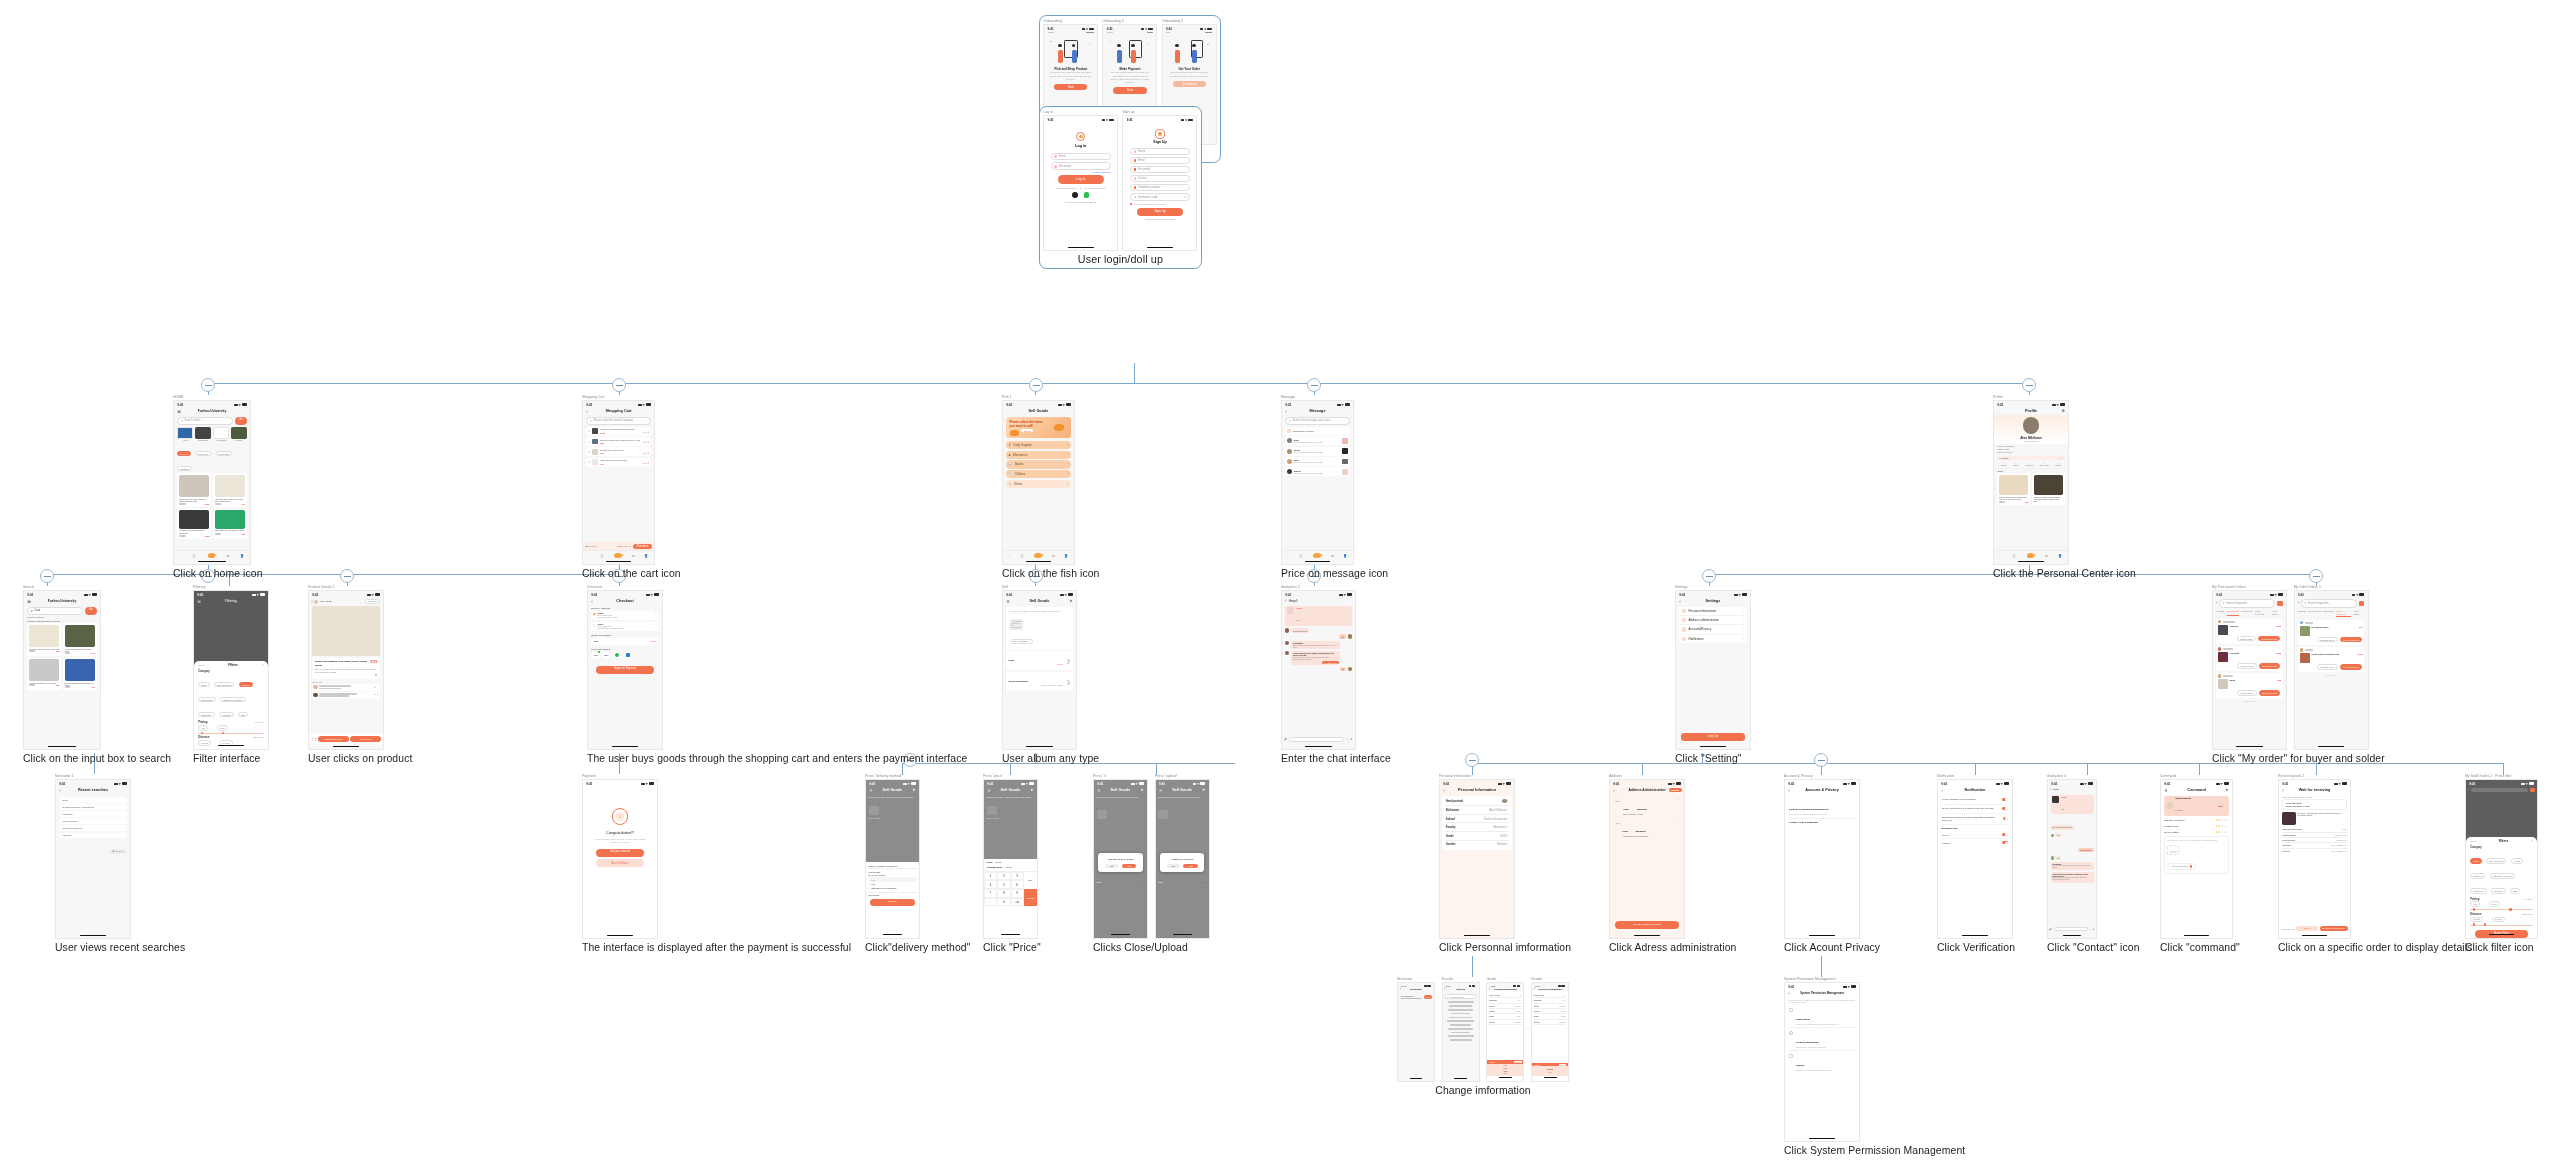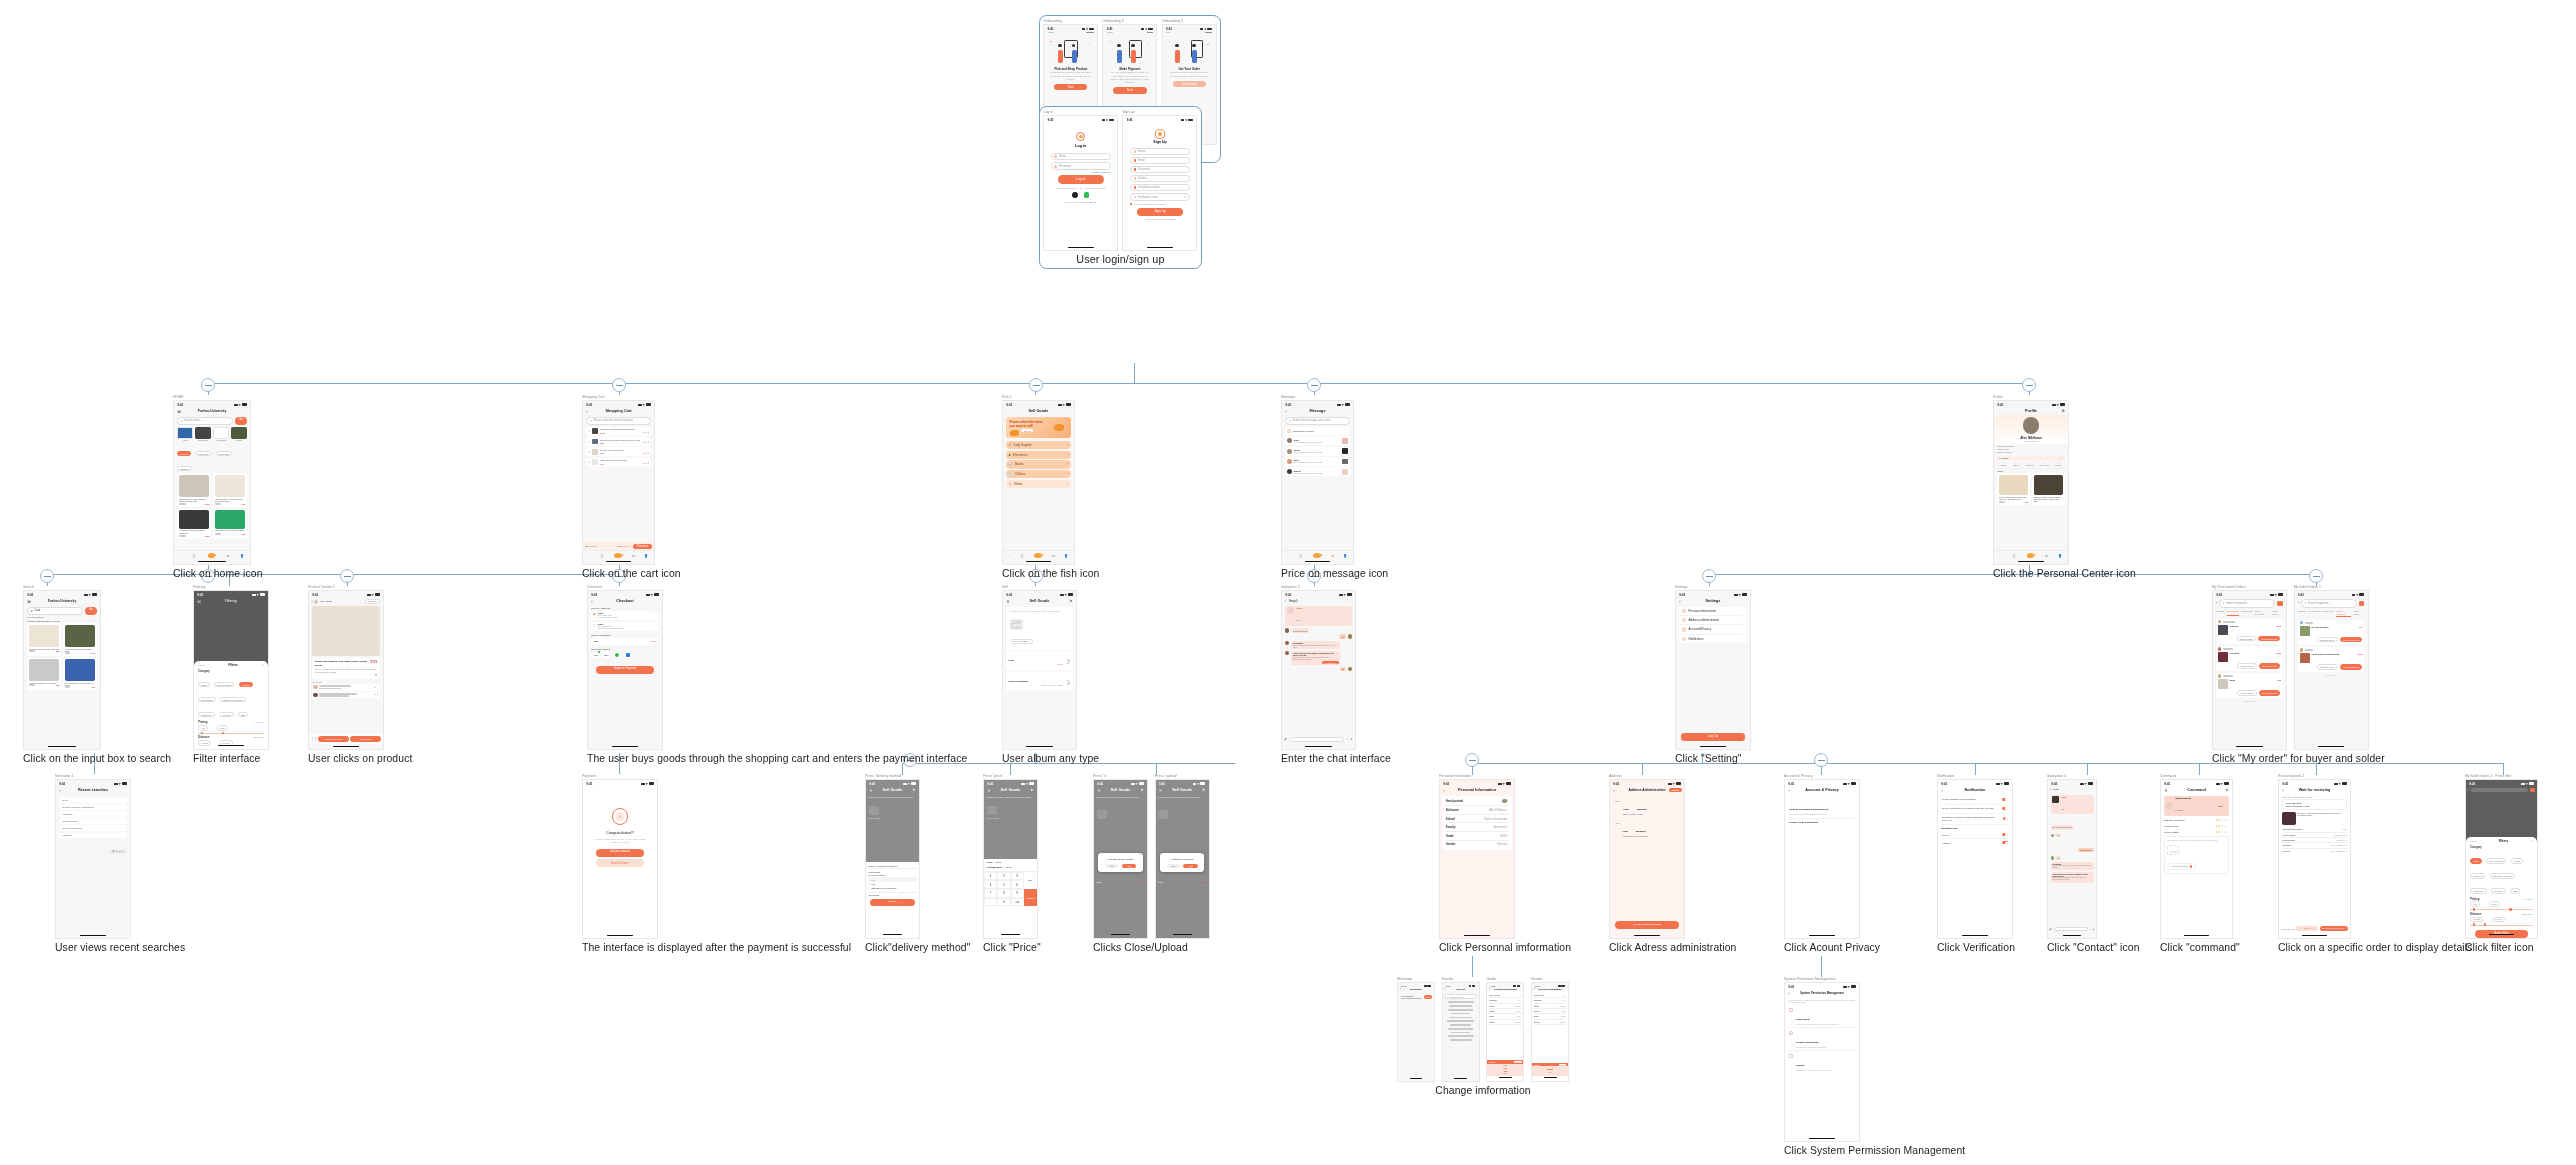--- a/index.html
+++ b/index.html
@@ -440,21 +440,21 @@
               <div class="btn-or pill" style="margin:0 6.7px;padding:2.5px 0;font-size:3.3px;">Sign up</div>
               <div style="text-align:center;font-size:2.1px;color:#999;margin-top:2.5px;">
                 <span>Already have an account?</span>
                 <span style="color:#4f7fd4;">Log in</span>
               </div>
             </div>
             <div class="home-ind"></div>
           </div>
         </div>
       </div>
-      <div class="caption">User login/sign up</div>
+      <div class="caption">User login/doll up</div>
     </div>
   </div>
 
   <div class="node" style="left:173px; top:395px;">
     <div class="art">
       <div class="art-title">HOME</div>
       <div class="phone" style="width:78px;height:165px;">
         <div class="statusbar">
             <span>9:41</span>
           <span class="sb-icons">

